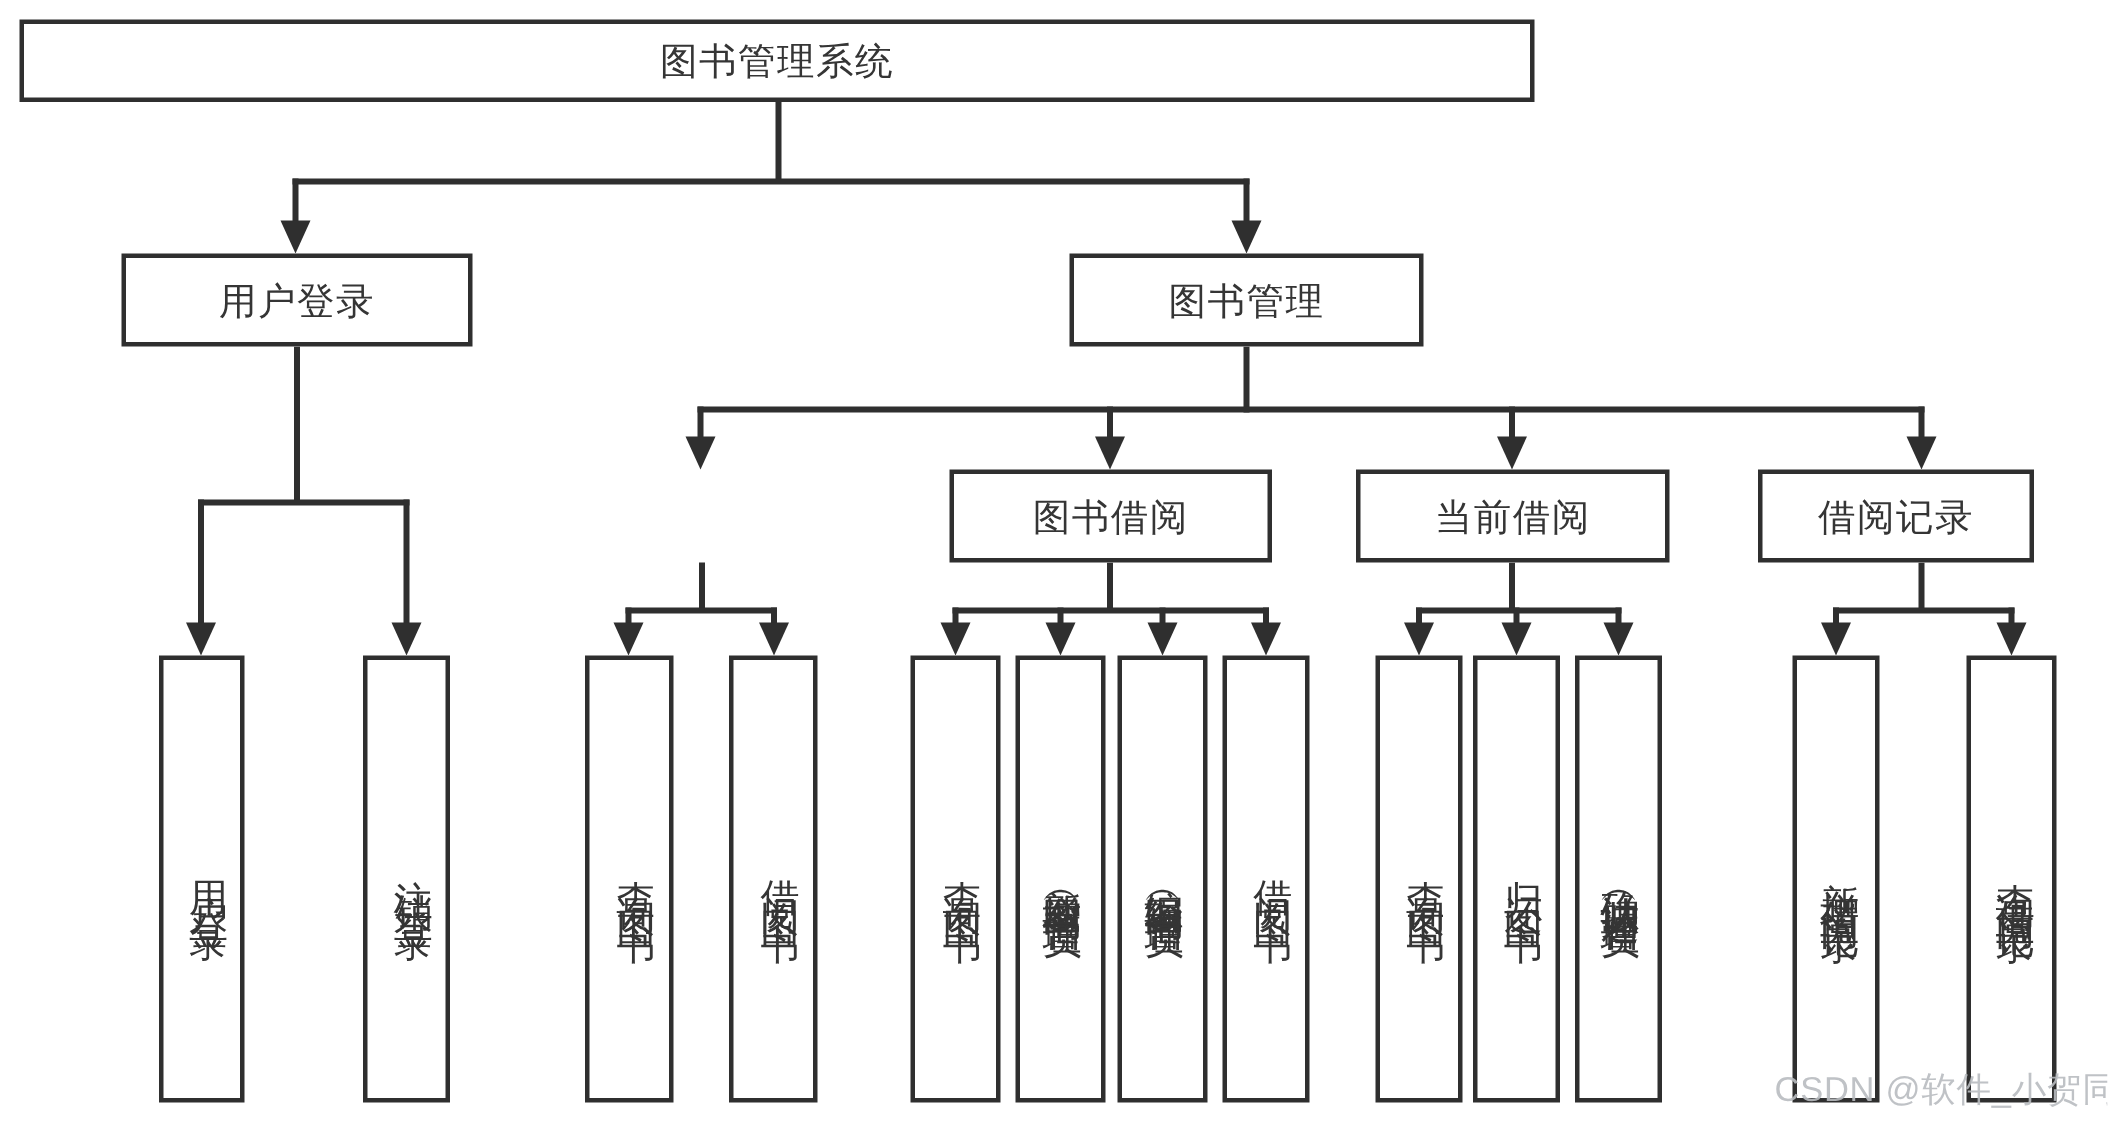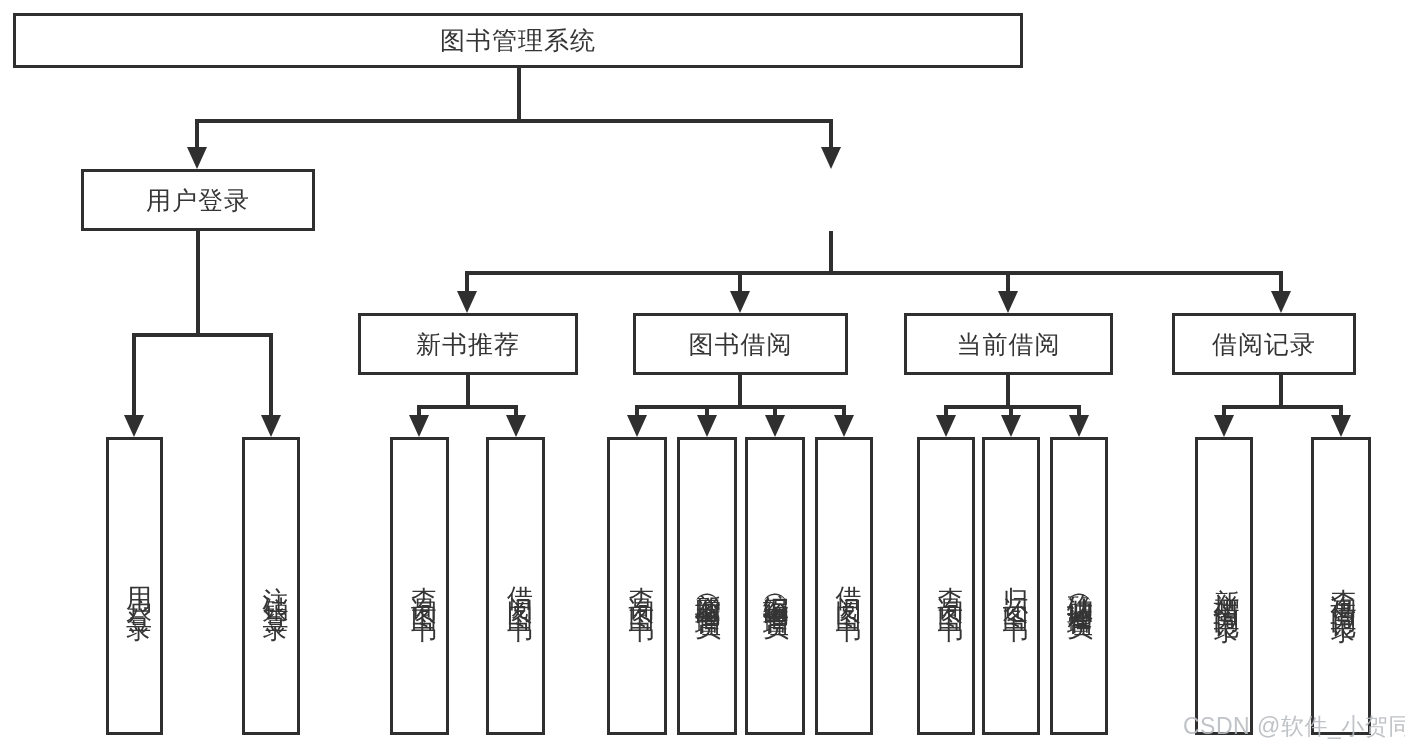--- a/index.html
+++ b/index.html
@@ -44,20 +44,21 @@
   <div class="box hbox" style="left:13px;top:13px;width:1010px;height:55px;">图书管理系统</div>
 
   <div class="line" style="left:517px;top:68px;width:4px;height:53px;"></div>
   <div class="line" style="left:195px;top:119px;width:638px;height:4px;"></div>
   <div class="line" style="left:195px;top:119px;width:4px;height:30px;"></div>
   <div class="arrow" style="left:187px;top:147px;"></div>
   <div class="line" style="left:829px;top:119px;width:4px;height:30px;"></div>
   <div class="arrow" style="left:821px;top:147px;"></div>
 
   <div class="box hbox" style="left:81px;top:169px;width:234px;height:62px;">用户登录</div>
+  <div class="box hbox" style="left:713px;top:169px;width:236px;height:62px;">图书管理</div>
 
   <div class="line" style="left:196px;top:231px;width:4px;height:104px;"></div>
   <div class="line" style="left:132px;top:333px;width:141px;height:4px;"></div>
   <div class="line" style="left:132px;top:333px;width:4px;height:83px;"></div>
   <div class="arrow" style="left:124px;top:415px;"></div>
   <div class="line" style="left:269px;top:333px;width:4px;height:83px;"></div>
   <div class="arrow" style="left:261px;top:415px;"></div>
 
   <div class="box vbox sp4" style="left:106px;top:437px;width:57px;height:298px;">用户登录</div>
   <div class="box vbox sp4" style="left:242px;top:437px;width:58px;height:298px;">注销登录</div>
@@ -66,21 +67,20 @@
   <div class="line" style="left:465px;top:271px;width:818px;height:4px;"></div>
   <div class="line" style="left:465px;top:271px;width:4px;height:22px;"></div>
   <div class="arrow" style="left:457px;top:291px;"></div>
   <div class="line" style="left:738px;top:271px;width:4px;height:22px;"></div>
   <div class="arrow" style="left:730px;top:291px;"></div>
   <div class="line" style="left:1006px;top:271px;width:4px;height:22px;"></div>
   <div class="arrow" style="left:998px;top:291px;"></div>
   <div class="line" style="left:1279px;top:271px;width:4px;height:22px;"></div>
   <div class="arrow" style="left:1271px;top:291px;"></div>
 
-  <div class="box hbox" style="left:358px;top:313px;width:220px;height:62px;">新书推荐</div>
   <div class="box hbox" style="left:633px;top:313px;width:215px;height:62px;">图书借阅</div>
   <div class="box hbox" style="left:904px;top:313px;width:209px;height:62px;">当前借阅</div>
   <div class="box hbox" style="left:1172px;top:313px;width:184px;height:62px;">借阅记录</div>
 
   <div class="line" style="left:466px;top:375px;width:4px;height:32px;"></div>
   <div class="line" style="left:417px;top:405px;width:101px;height:4px;"></div>
   <div class="line" style="left:417px;top:405px;width:4px;height:12px;"></div>
   <div class="arrow" style="left:409px;top:415px;"></div>
   <div class="line" style="left:514px;top:405px;width:4px;height:12px;"></div>
   <div class="arrow" style="left:506px;top:415px;"></div>

